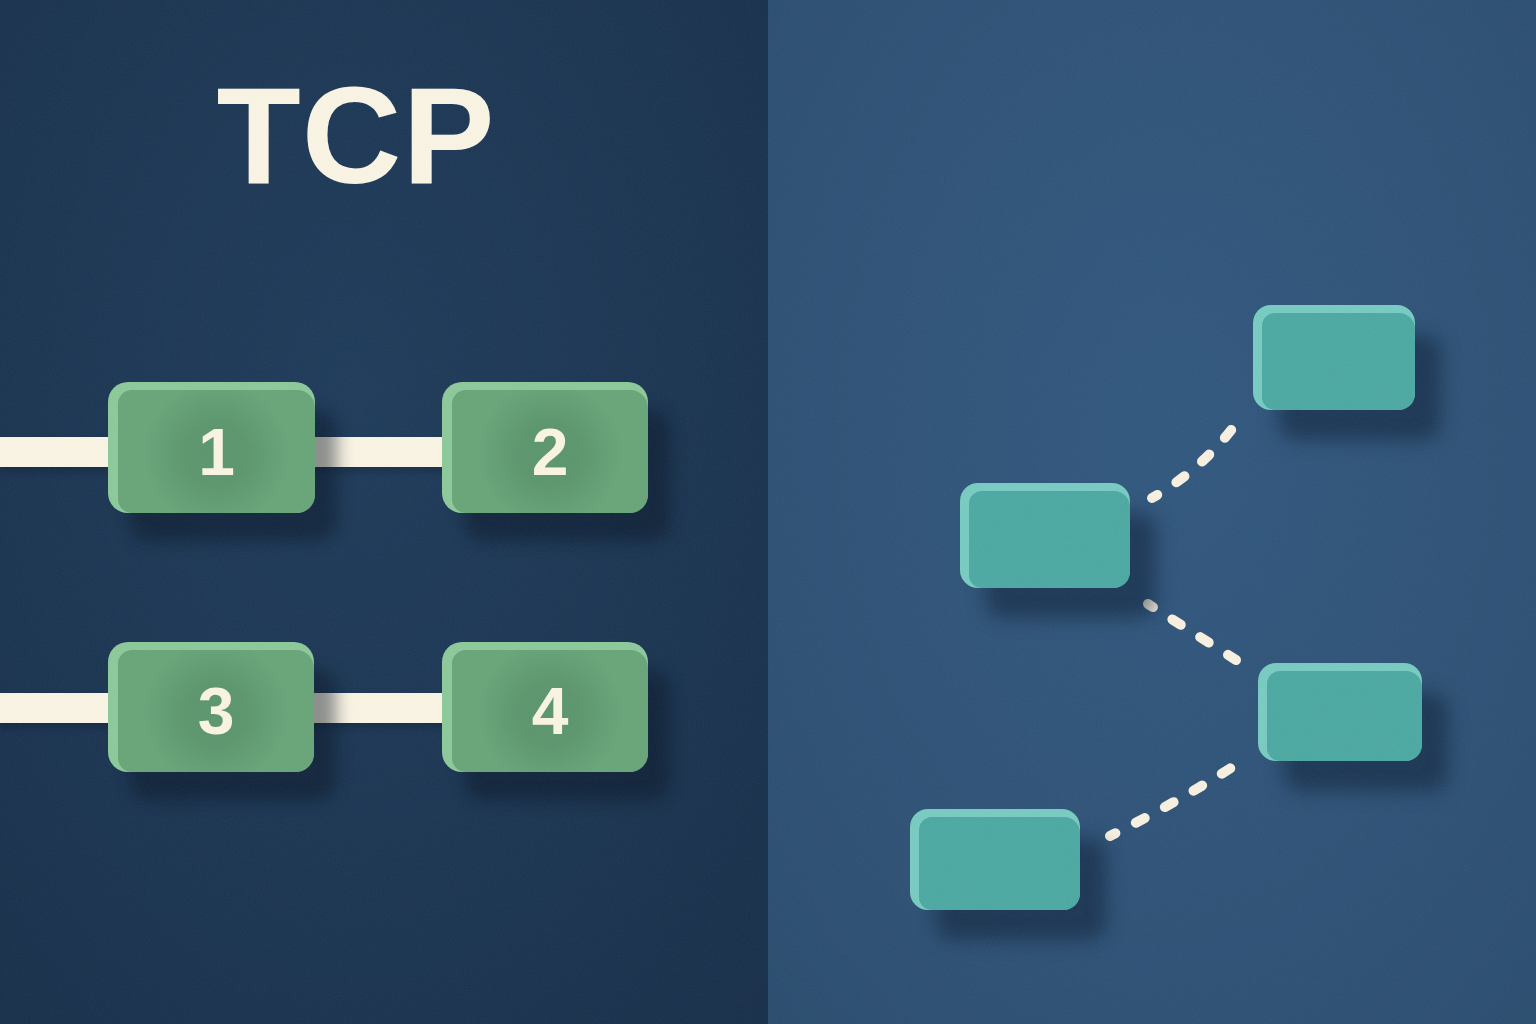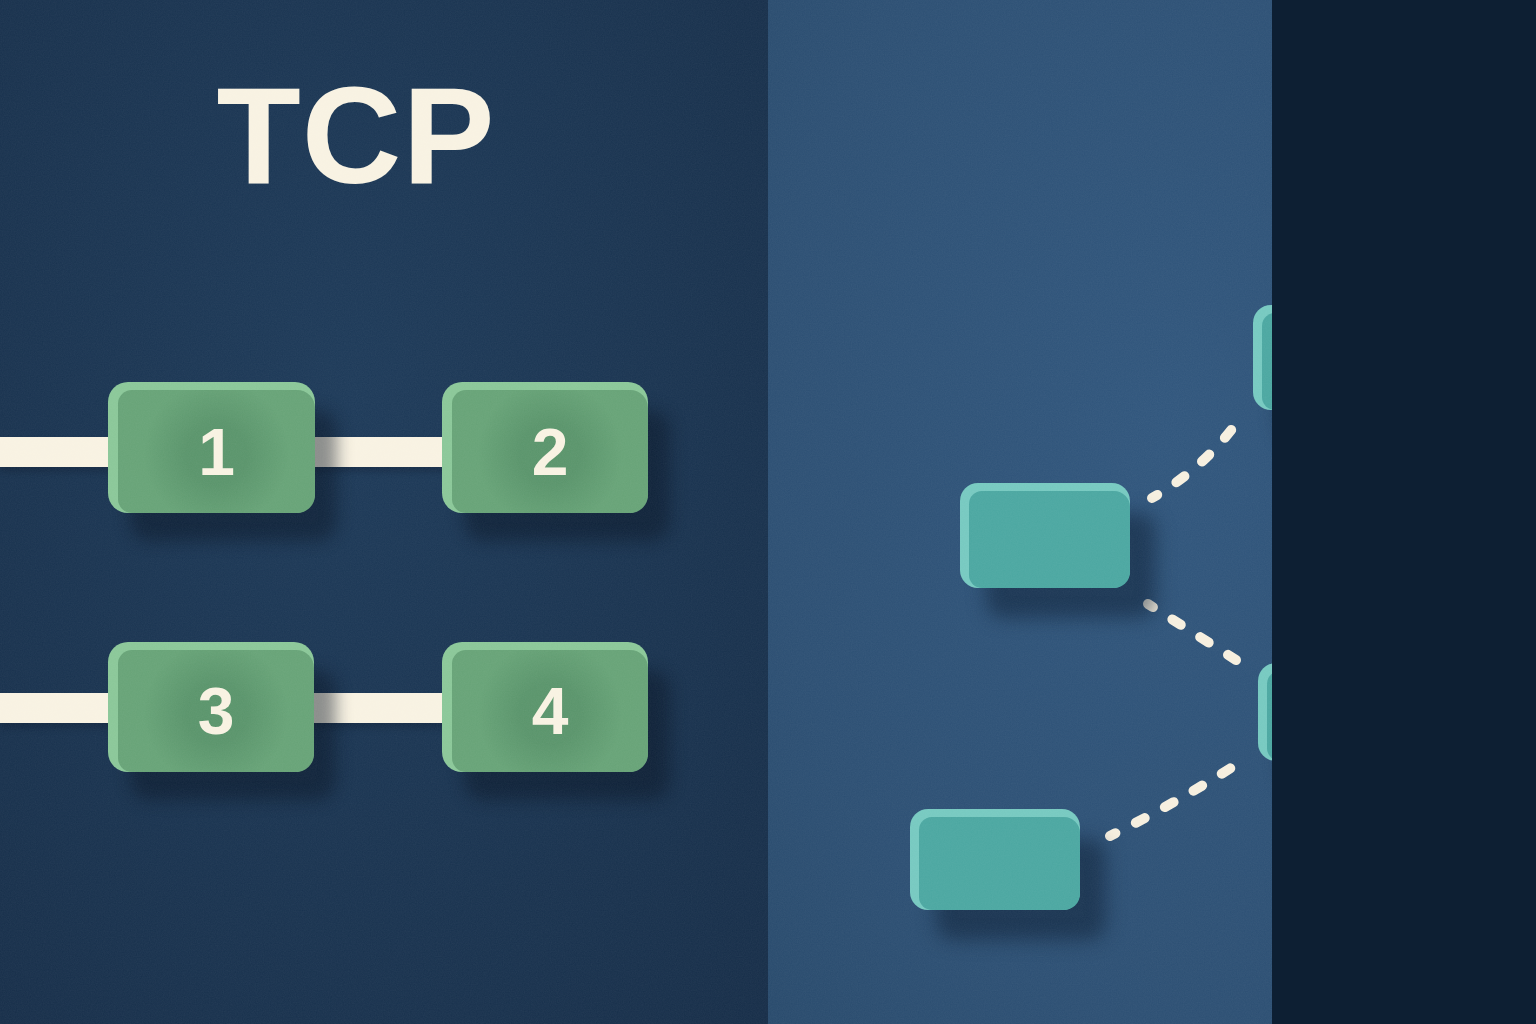--- a/index.html
+++ b/index.html
@@ -1,17 +1,17 @@
 <!DOCTYPE html>
 <html><head>
 <meta charset="utf-8">
 <style>
   html,body{margin:0;padding:0;background:#0d1f33;}
   #stage{
-    position:relative;width:1272px;height:1024px;overflow:hidden;
+    position:relative;width:1536px;height:1024px;overflow:hidden;
     font-family:"Liberation Sans",sans-serif;
   }
   
   .panel{position:absolute;top:0;height:1024px;}
   #tcp-panel{left:0;width:768px;
     background:radial-gradient(ellipse at 46% 38%, #1d3a59 0%, #18314d 72%, #162d48 100%);}
   #udp-panel{left:768px;width:768px;
     background:radial-gradient(ellipse at 52% 42%, #30567d 0%, #2c4f73 70%, #284a6c 100%);}
   
   .big-title{

